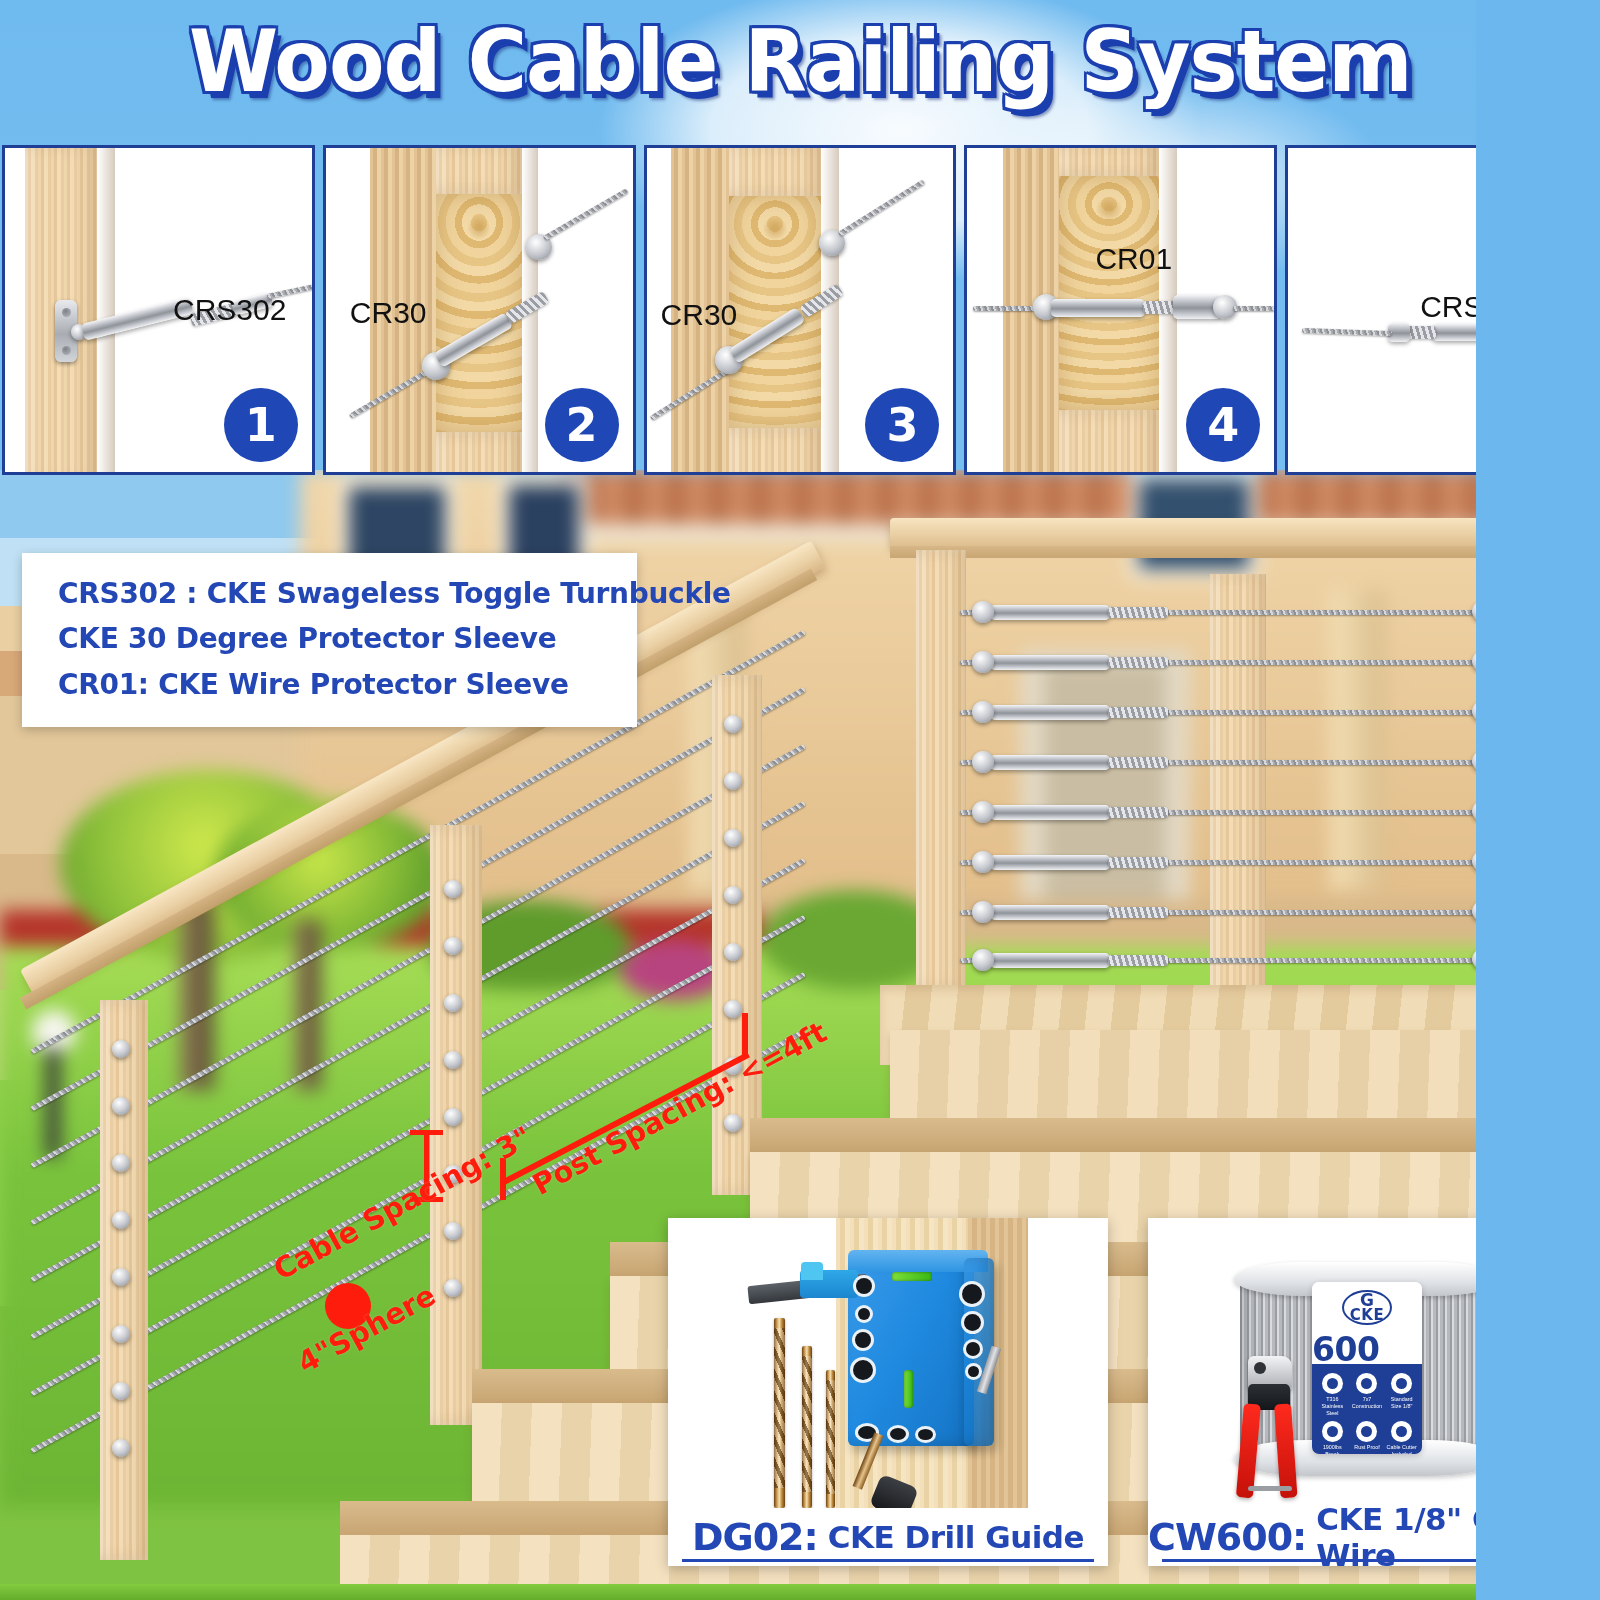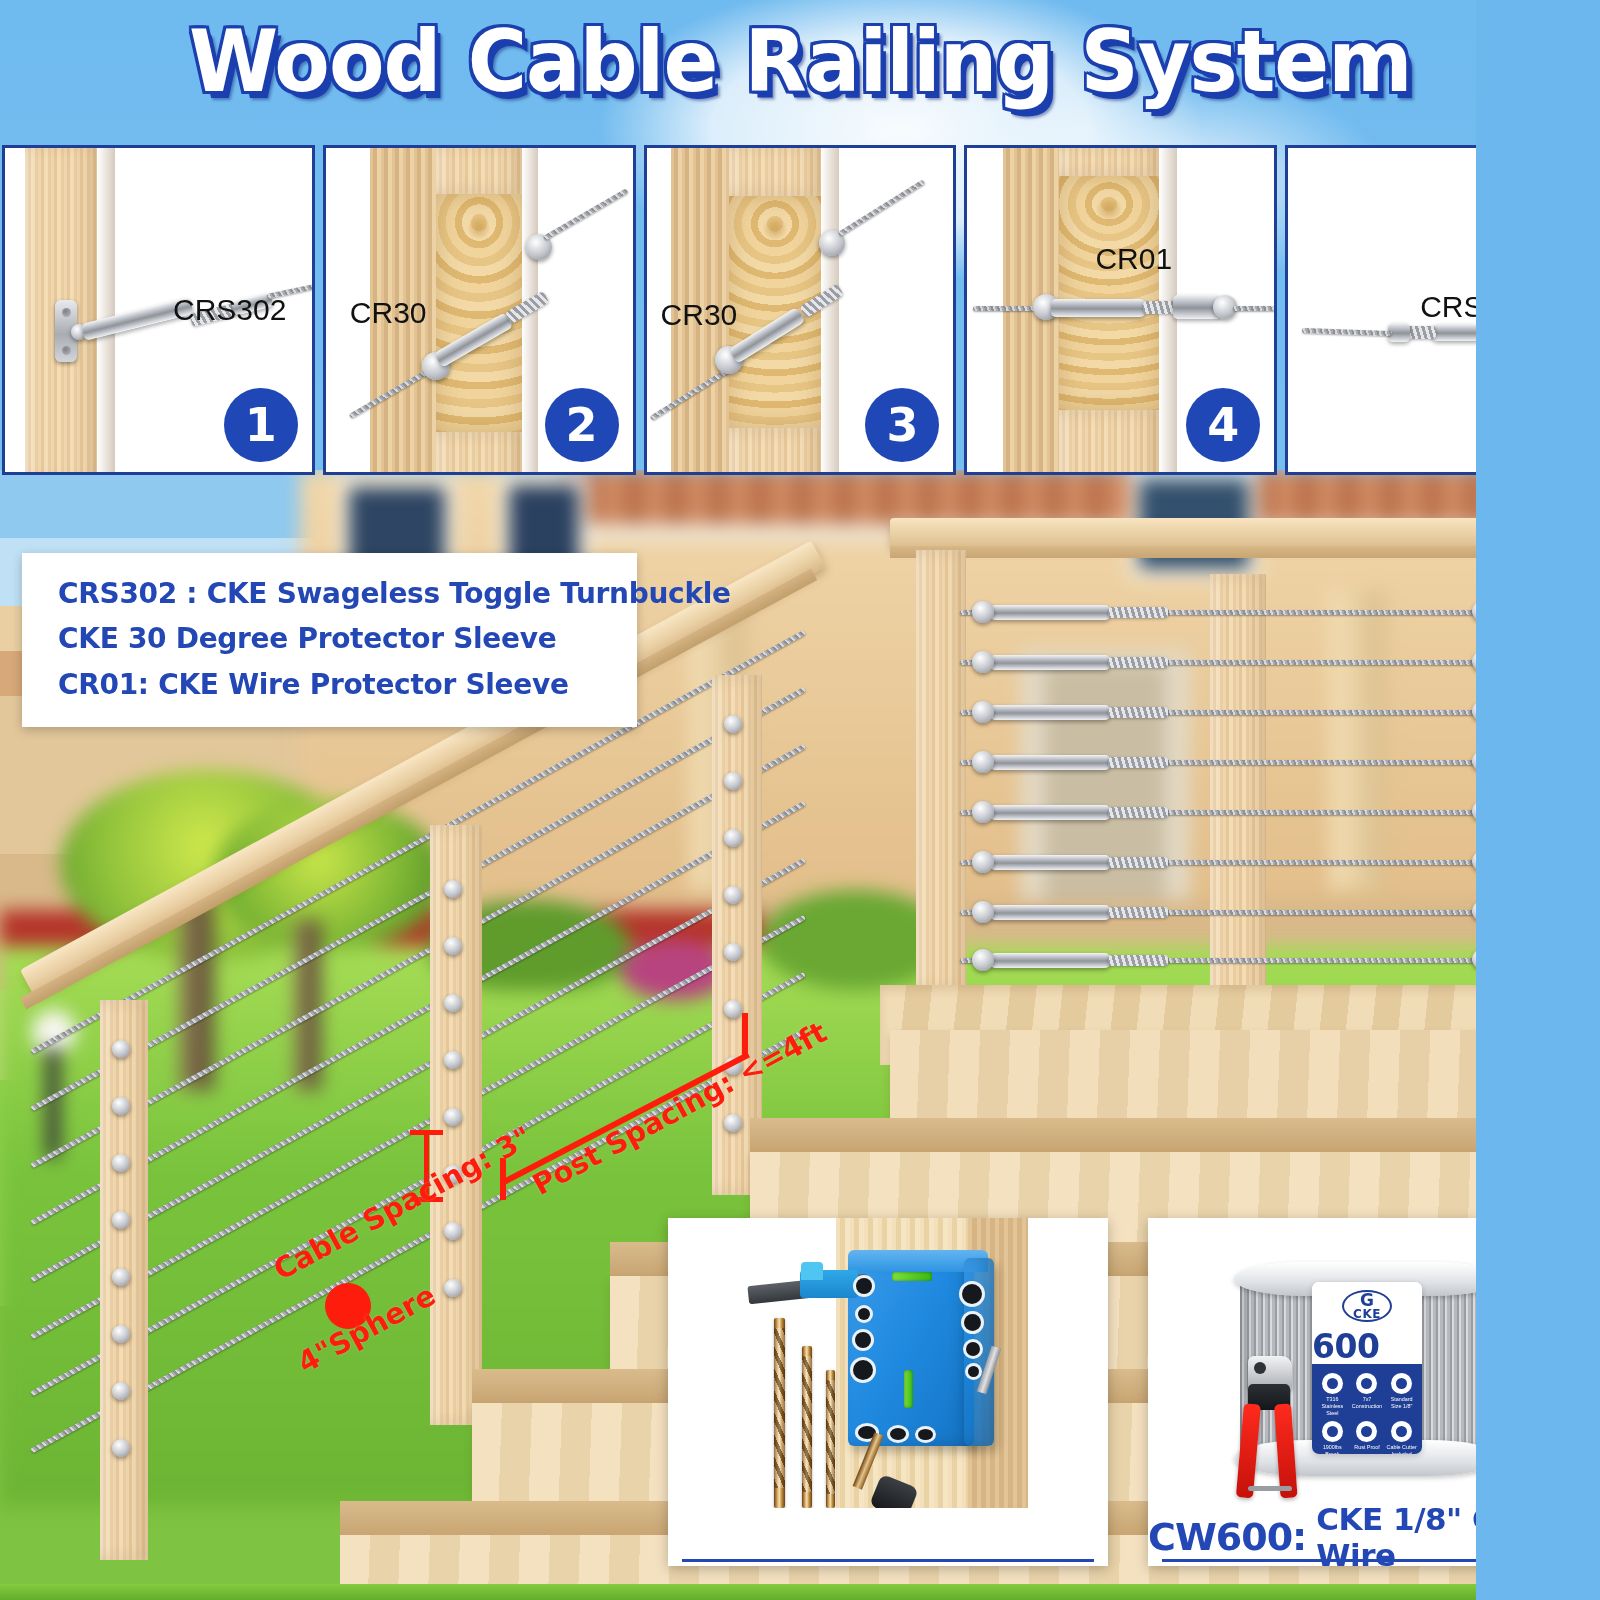--- a/index.html
+++ b/index.html
@@ -106,21 +106,21 @@
   .spool-core{position:absolute;border-radius:6px;
      background:repeating-linear-gradient(90deg,#9a9da2 0 2px,#d9dbdf 2px 4px,#b6b9be 4px 7px);
      box-shadow:inset 0 0 22px rgba(0,0,0,.25);}
   .spool-flange{position:absolute;border-radius:50%/32px;background:linear-gradient(180deg,#ffffff,#dfe2e6 60%,#c3c6cb);
      box-shadow:0 2px 5px rgba(0,0,0,.22);}
   .label-card{position:absolute;background:#fff;border-radius:7px;box-shadow:0 2px 6px rgba(0,0,0,.2);overflow:hidden;}
   .label-top{position:absolute;left:0;right:0;top:0;background:#fff;display:flex;flex-direction:column;align-items:center;}
   .cke-ring{width:46px;height:46px;border-radius:50%;border:2.5px solid #1f3f96;display:flex;flex-direction:column;
      align-items:center;justify-content:center;margin-top:8px;}
   .cke-g{font-family:"DejaVu Sans",sans-serif;font-weight:700;font-size:17px;color:#1f3f96;line-height:.95;}
-  .cke-t{font-family:"DejaVu Sans",sans-serif;font-weight:700;font-size:12px;color:#1f3f96;letter-spacing:.5px;line-height:1;}
+  .cke-t{font-family:"DejaVu Sans",sans-serif;font-weight:700;font-size:15px;color:#1f3f96;letter-spacing:.5px;line-height:1;}
   .ft{font-family:"DejaVu Sans",sans-serif;font-weight:700;font-size:33px;color:#1f3f96;margin-top:5px;letter-spacing:-.5px;}
   .label-bot{position:absolute;left:0;right:0;bottom:0;background:#1f3f96;padding:9px 4px 8px;box-sizing:border-box;}
   .featgrid{display:grid;grid-template-columns:repeat(3,1fr);gap:5px 2px;}
   .feat{display:flex;flex-direction:column;align-items:center;}
   .feat .ic{width:21px;height:21px;border-radius:50%;background:#fff;display:flex;align-items:center;justify-content:center;}
   .feat .ic span{width:11px;height:11px;border-radius:50%;background:#1f3f96;display:block;}
   .feat .tx{color:#fff;font-family:"Liberation Sans",sans-serif;font-size:5.4px;line-height:1.25;text-align:center;margin-top:2px;max-width:58px;}
   .cutter-h{position:absolute;background:linear-gradient(180deg,#f2f3f5,#a9acb2);border-radius:4px;box-shadow:0 2px 4px rgba(0,0,0,.3);}
   .cutter-g{position:absolute;background:linear-gradient(180deg,#ff2a1d,#c4110a);border-radius:5px;box-shadow:0 2px 4px rgba(0,0,0,.3);}
 
@@ -465,20 +465,24 @@
       <div class="bit-tw" style="left:106px;top:110px;width:11px;height:160px;"></div>
       <div class="bit" style="left:134px;top:128px;width:10px;height:162px;"></div>
       <div class="bit-tw" style="left:134px;top:138px;width:10px;height:136px;"></div>
       <div class="bit" style="left:158px;top:152px;width:9px;height:138px;"></div>
       <div class="bit-tw" style="left:158px;top:162px;width:9px;height:114px;"></div>
 
       <div style="position:absolute;left:206px;top:216px;width:10px;height:58px;background:linear-gradient(90deg,#6a4212,#e7c48a,#8a5c22);transform:rotate(22deg);transform-origin:50% 0;"></div>
       <div style="position:absolute;left:206px;top:262px;width:40px;height:34px;background:linear-gradient(180deg,#3c3f44,#17191c);border-radius:8px;transform:rotate(22deg);"></div>
 
       <div style="position:absolute;left:316px;top:128px;width:10px;height:48px;background:linear-gradient(90deg,#9a9da2,#e0e2e6,#8a8d92);transform:rotate(18deg);"></div>
+    </div>
+    <div class="cap">
+      <span class="sku">DG02:</span>
+      <span class="nm">CKE Drill Guide</span>
     </div>
     <div style="position:absolute;left:14px;right:14px;bottom:4px;height:3px;background:#2347b5;"></div>
   </div>
 
   <div class="card" style="left:1148px;top:1218px;width:440px;height:348px;">
     <div class="pic" style="height:290px;background:#fff;">
 
       <div class="spool-core" style="left:92px;top:58px;width:256px;height:182px;"></div>
       <div class="spool-flange" style="left:86px;top:44px;width:268px;height:34px;"></div>
       <div class="spool-flange" style="left:86px;top:222px;width:268px;height:36px;"></div>

